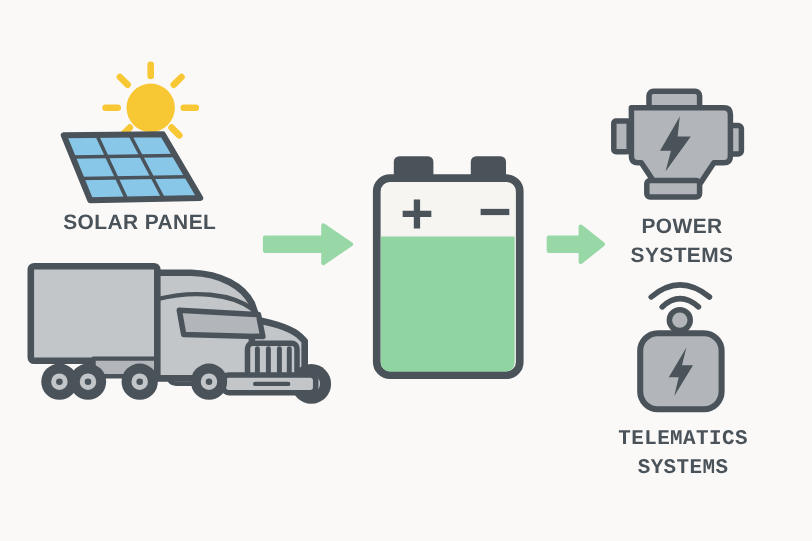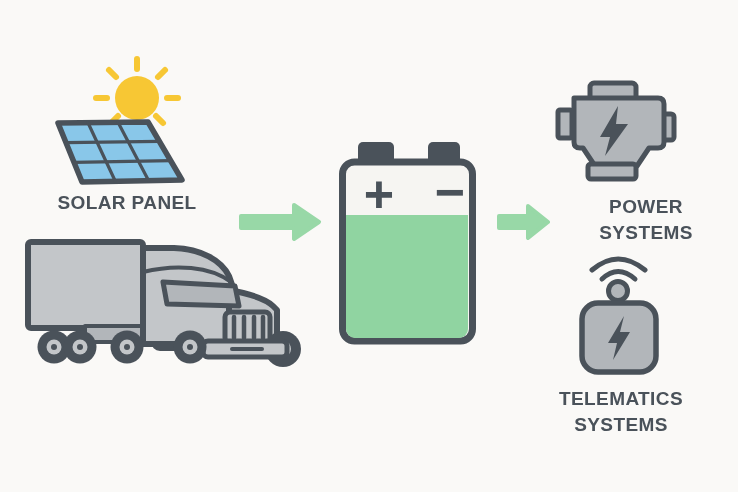--- a/index.html
+++ b/index.html
@@ -128,34 +128,34 @@
 
   <svg class="abs" style="left:552px;top:80px;" width="128" height="108" viewBox="0 0 128 108">
     <rect x="38" y="3" width="46" height="17" rx="4" class="fill-gray2 st-ink" stroke-width="5"></rect>
     <rect x="6" y="30" width="14" height="28" rx="2" class="fill-gray2 st-ink" stroke-width="5"></rect>
     <rect x="108" y="34" width="14" height="26" rx="3" class="fill-gray2 st-ink" stroke-width="5"></rect>
     <path d="M22,18 L106,18 Q112,18 112,24 L112,62 Q112,68 106,68 L97,68 L85,86 L43,86 L31,68 L28,68 Q22,68 22,62 Z" class="fill-gray2 st-ink" stroke-width="5"></path>
     <rect x="36" y="84" width="48" height="15" rx="3" class="fill-gray2 st-ink" stroke-width="5"></rect>
     <polygon points="66,26 48,57 58,57 53,76 76,44 64,44" class="fill-ink"></polygon>
   </svg>
 
-  <div class="label" style="left:620px;top:194px;margin-left:26px;">
+  <div class="label" style="left:620px;top:194px;">
     <div>POWER</div>
     <div>SYSTEMS</div>
   </div>
 
   <svg class="abs" style="left:558px;top:246px;" width="124" height="132" viewBox="0 0 124 132">
     <g class="no-fill st-ink" stroke-width="5">
       <path d="M34,24 Q60,2 87,24"></path>
       <path d="M44,33 Q60,18 77,33"></path>
     </g>
     <line x1="60" y1="52" x2="60" y2="62" class="st-ink" stroke-width="5"></line>
     <circle cx="60" cy="45" r="9.5" class="fill-gray2 st-ink" stroke-width="5"></circle>
     <rect x="24" y="57" width="74" height="69" rx="16" class="fill-gray2 st-ink" stroke-width="5.5"></rect>
     <polygon points="66,70 50,97 59,97 55,114 72,86 62,86" class="fill-ink"></polygon>
   </svg>
 
-  <div class="label" style="left:621px;top:386px;">
+  <div class="label" style="left:621px;top:386px;font-family:Liberation Mono, monospace;">
     <div>TELEMATICS</div>
     <div>SYSTEMS</div>
   </div>
 
 </div>
 
 </body></html>

